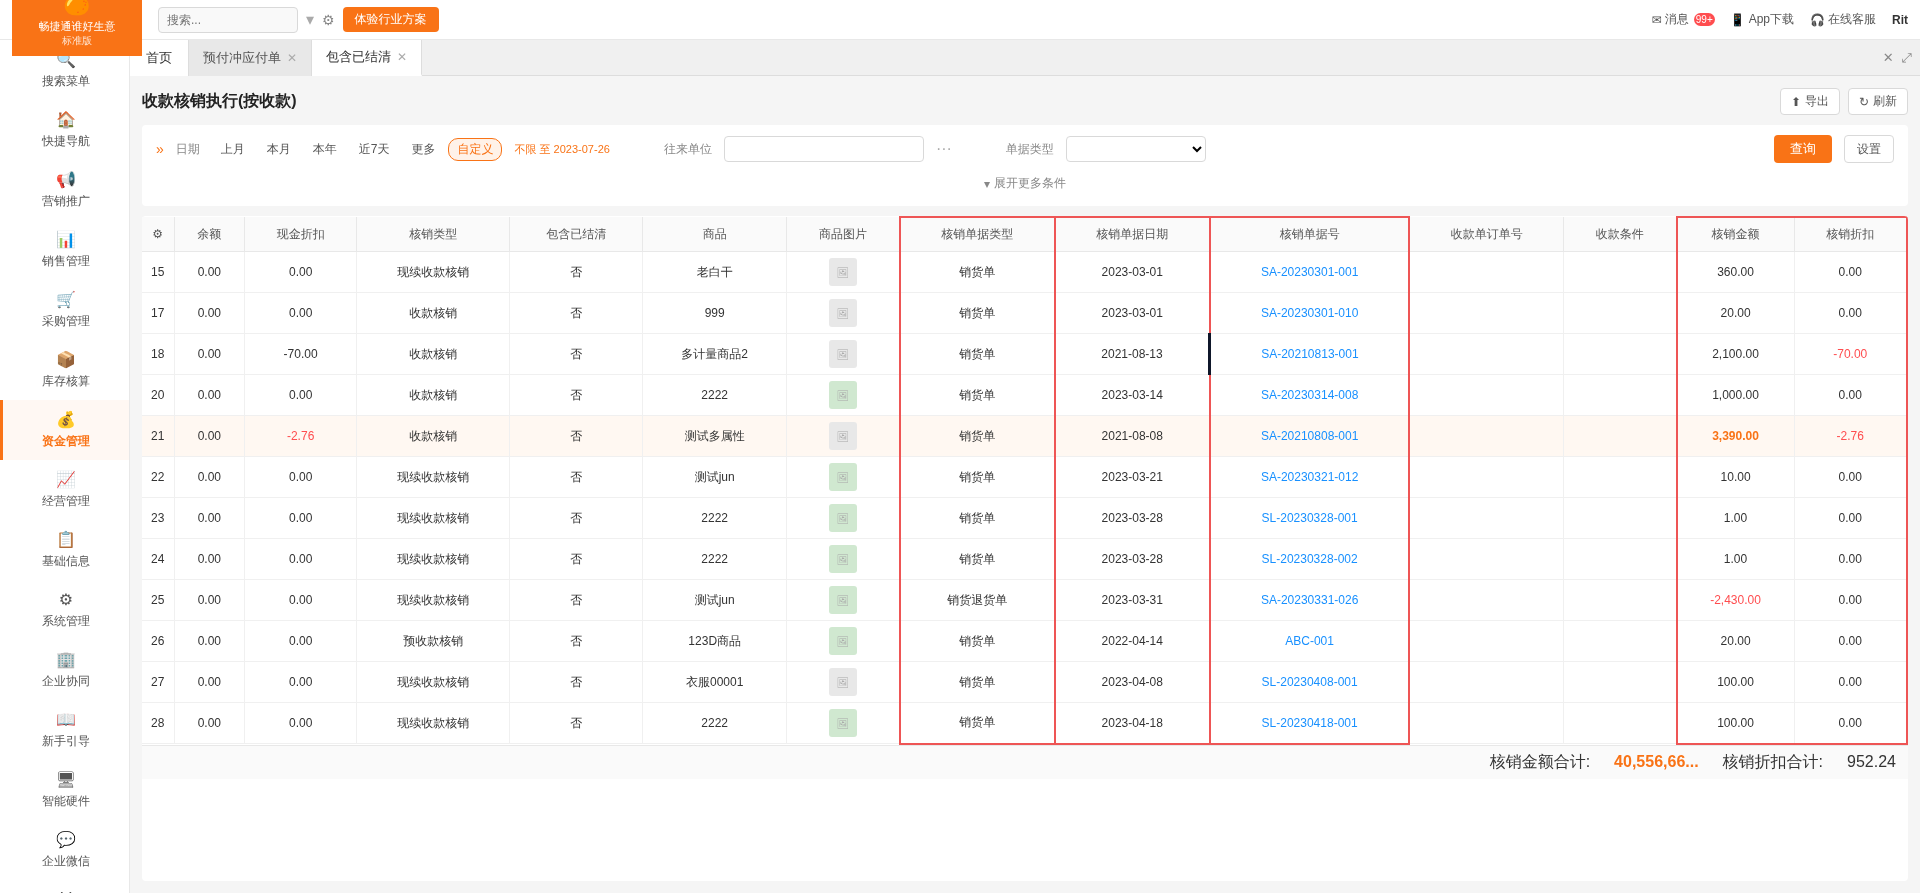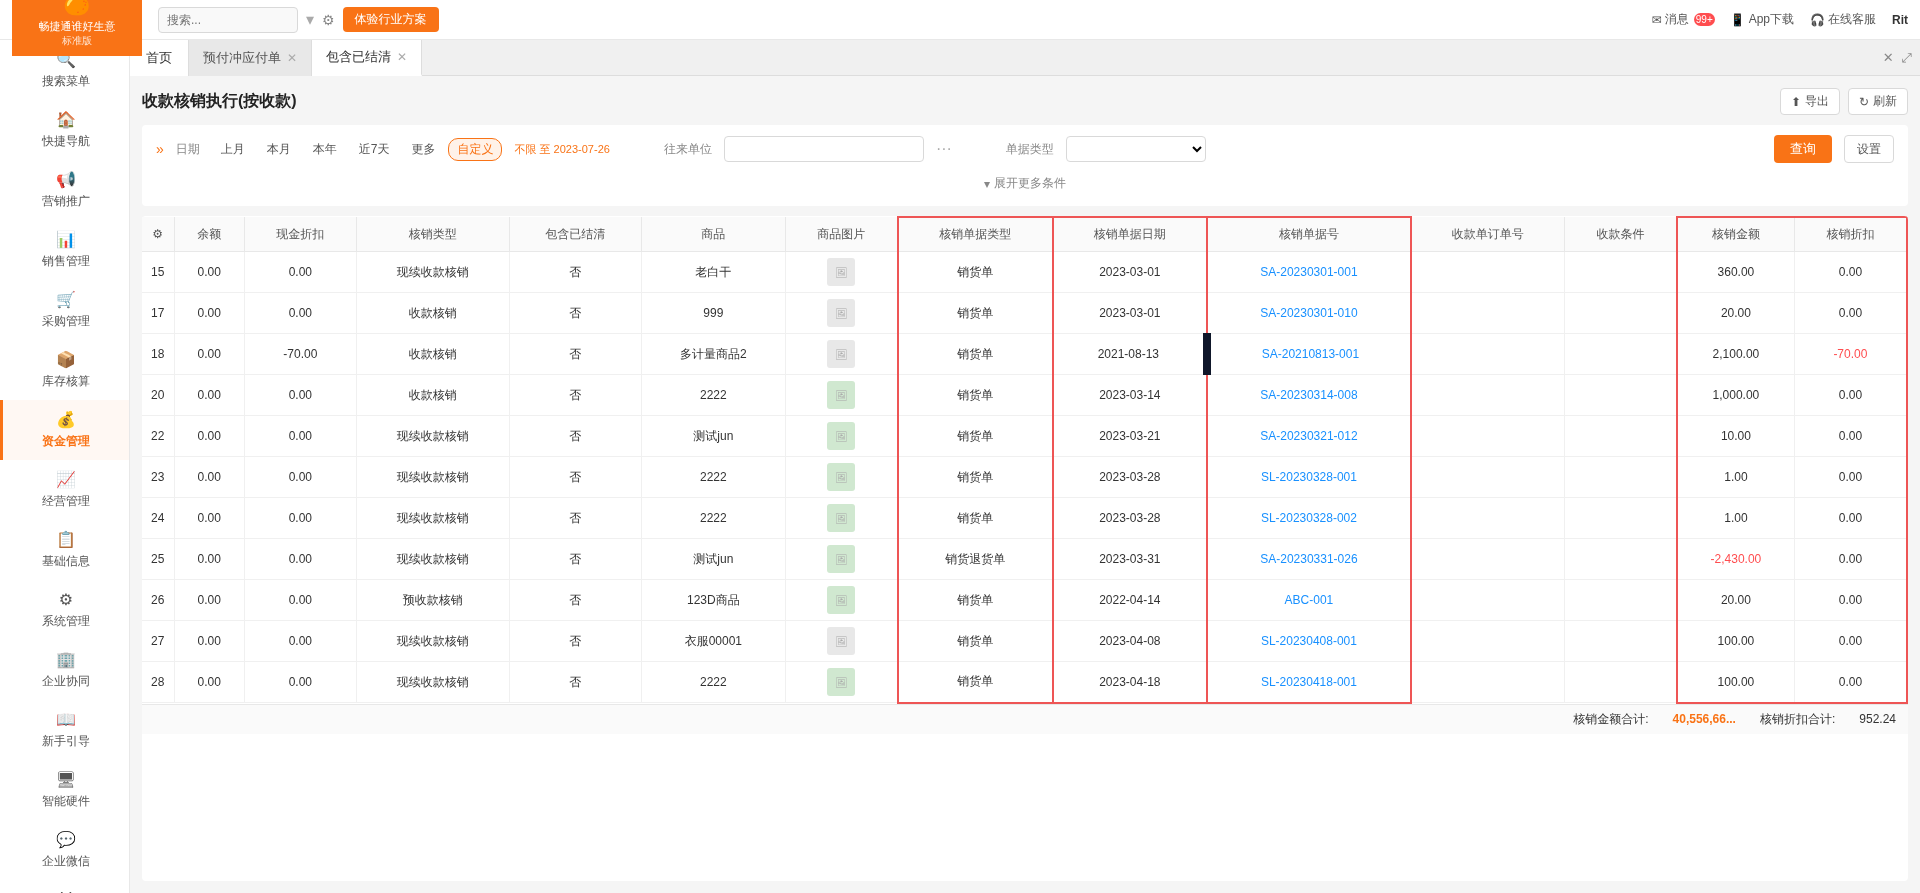--- a/index.html
+++ b/index.html
@@ -229,21 +229,21 @@
     .th-settings { width: 32px; }
 
     
     .table-footer {
       background: #fafafa;
       border-top: 1px solid #e8e8e8;
       display: flex;
       align-items: center;
       justify-content: flex-end;
       padding: 6px 12px;
-      font-size: 12px;
+      font-size: 16px;
       gap: 24px;
     }
     .footer-total { color: #333; }
     .footer-total-val { color: #f97316; font-weight: bold; }
 
     
     .table-wrapper::-webkit-scrollbar { width: 6px; height: 6px; }
     .table-wrapper::-webkit-scrollbar-thumb { background: #ccc; border-radius: 3px; }
 
     
@@ -503,41 +503,57 @@
               <tr>
       <td>18</td>
       <td>0.00</td>
       <td style="">-70.00</td>
       <td>收款核销</td>
       <td>否</td>
       <td>多计量商品2</td>
       <td style="text-align:center;"><div class="img-placeholder">🖼</div></td>
       <td style="border-left:2px solid #e55; border-right:2px solid #e55;">销货单</td>
       <td style="border-left:2px solid #e55; border-right:2px solid #e55;">2021-08-13</td>
-      <td style="border-left:8px solid #0f172a; border-right:2px solid #e55;"><span class="link-text">SA-20210813-001</span></td>
+      <td style="border-left:3px solid #0f172a; border-right:2px solid #e55;"><span class="link-text">SA-20210813-001</span></td>
       <td></td>
       <td></td>
       <td style="border-left:2px solid #e55; ">2,100.00</td>
       <td style="border-right:2px solid #e55; color:#ff4d4f;">-70.00</td>
     </tr>
               <tr>
       <td>20</td>
       <td>0.00</td>
       <td style="">0.00</td>
       <td>收款核销</td>
       <td>否</td>
       <td>2222</td>
       <td style="text-align:center;"><div class="img-placeholder has-img">🖼</div></td>
       <td style="border-left:2px solid #e55; border-right:2px solid #e55;">销货单</td>
       <td style="border-left:2px solid #e55; border-right:2px solid #e55;">2023-03-14</td>
       <td style="border-left:2px solid #e55; border-right:2px solid #e55;"><span class="link-text">SA-20230314-008</span></td>
       <td></td>
       <td></td>
       <td style="border-left:2px solid #e55; ">1,000.00</td>
       <td style="border-right:2px solid #e55; ">0.00</td>
+    </tr>
+              <tr class="highlighted">
+      <td>21</td>
+      <td>0.00</td>
+      <td style="color:#ff4d4f;">-2.76</td>
+      <td>收款核销</td>
+      <td>否</td>
+      <td>测试多属性</td>
+      <td style="text-align:center;"><div class="img-placeholder">🖼</div></td>
+      <td style="border-left:2px solid #e55; border-right:2px solid #e55;">销货单</td>
+      <td style="border-left:2px solid #e55; border-right:2px solid #e55;">2021-08-08</td>
+      <td style="border-left:2px solid #e55; border-right:2px solid #e55;"><span class="link-text">SA-20210808-001</span></td>
+      <td></td>
+      <td></td>
+      <td style="border-left:2px solid #e55; color:#f97316; font-weight:bold;">3,390.00</td>
+      <td style="border-right:2px solid #e55; color:#ff4d4f;">-2.76</td>
     </tr>
               <tr>
       <td>22</td>
       <td>0.00</td>
       <td style="">0.00</td>
       <td>现续收款核销</td>
       <td>否</td>
       <td>测试jun</td>
       <td style="text-align:center;"><div class="img-placeholder has-img">🖼</div></td>
       <td style="border-left:2px solid #e55; border-right:2px solid #e55;">销货单</td>

